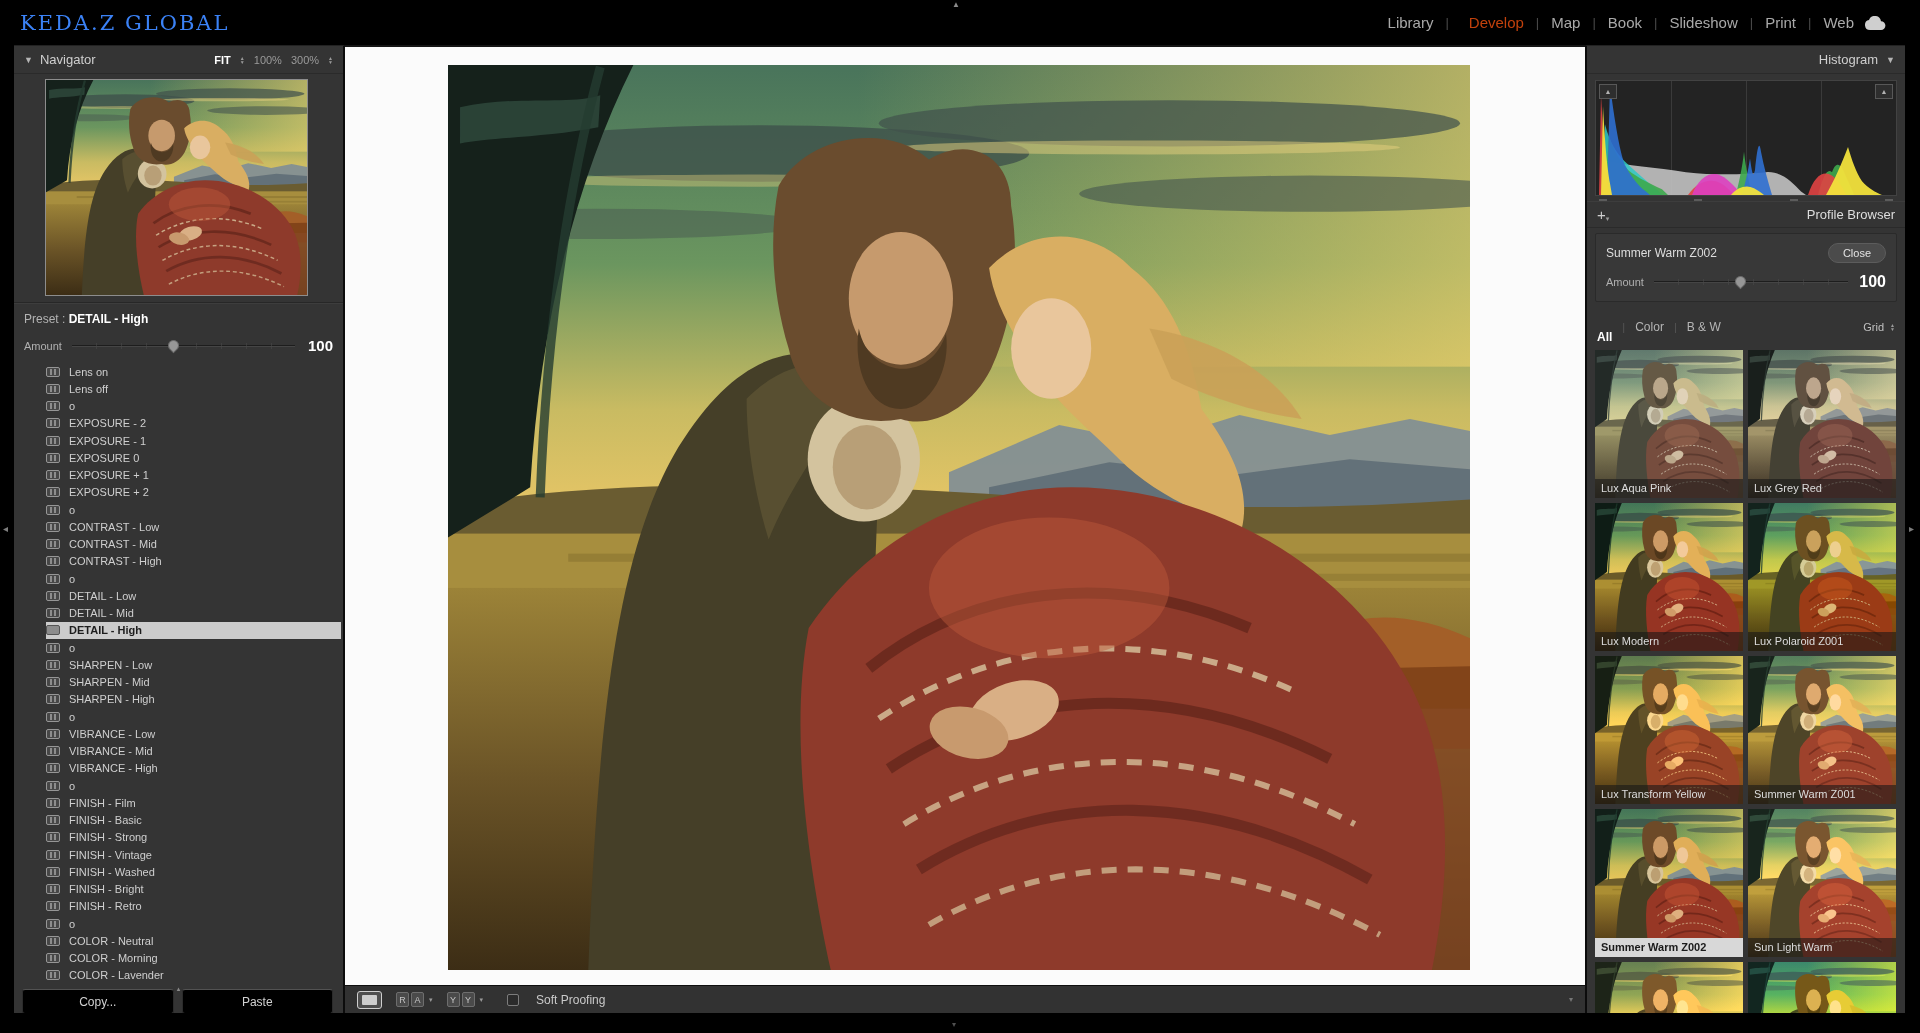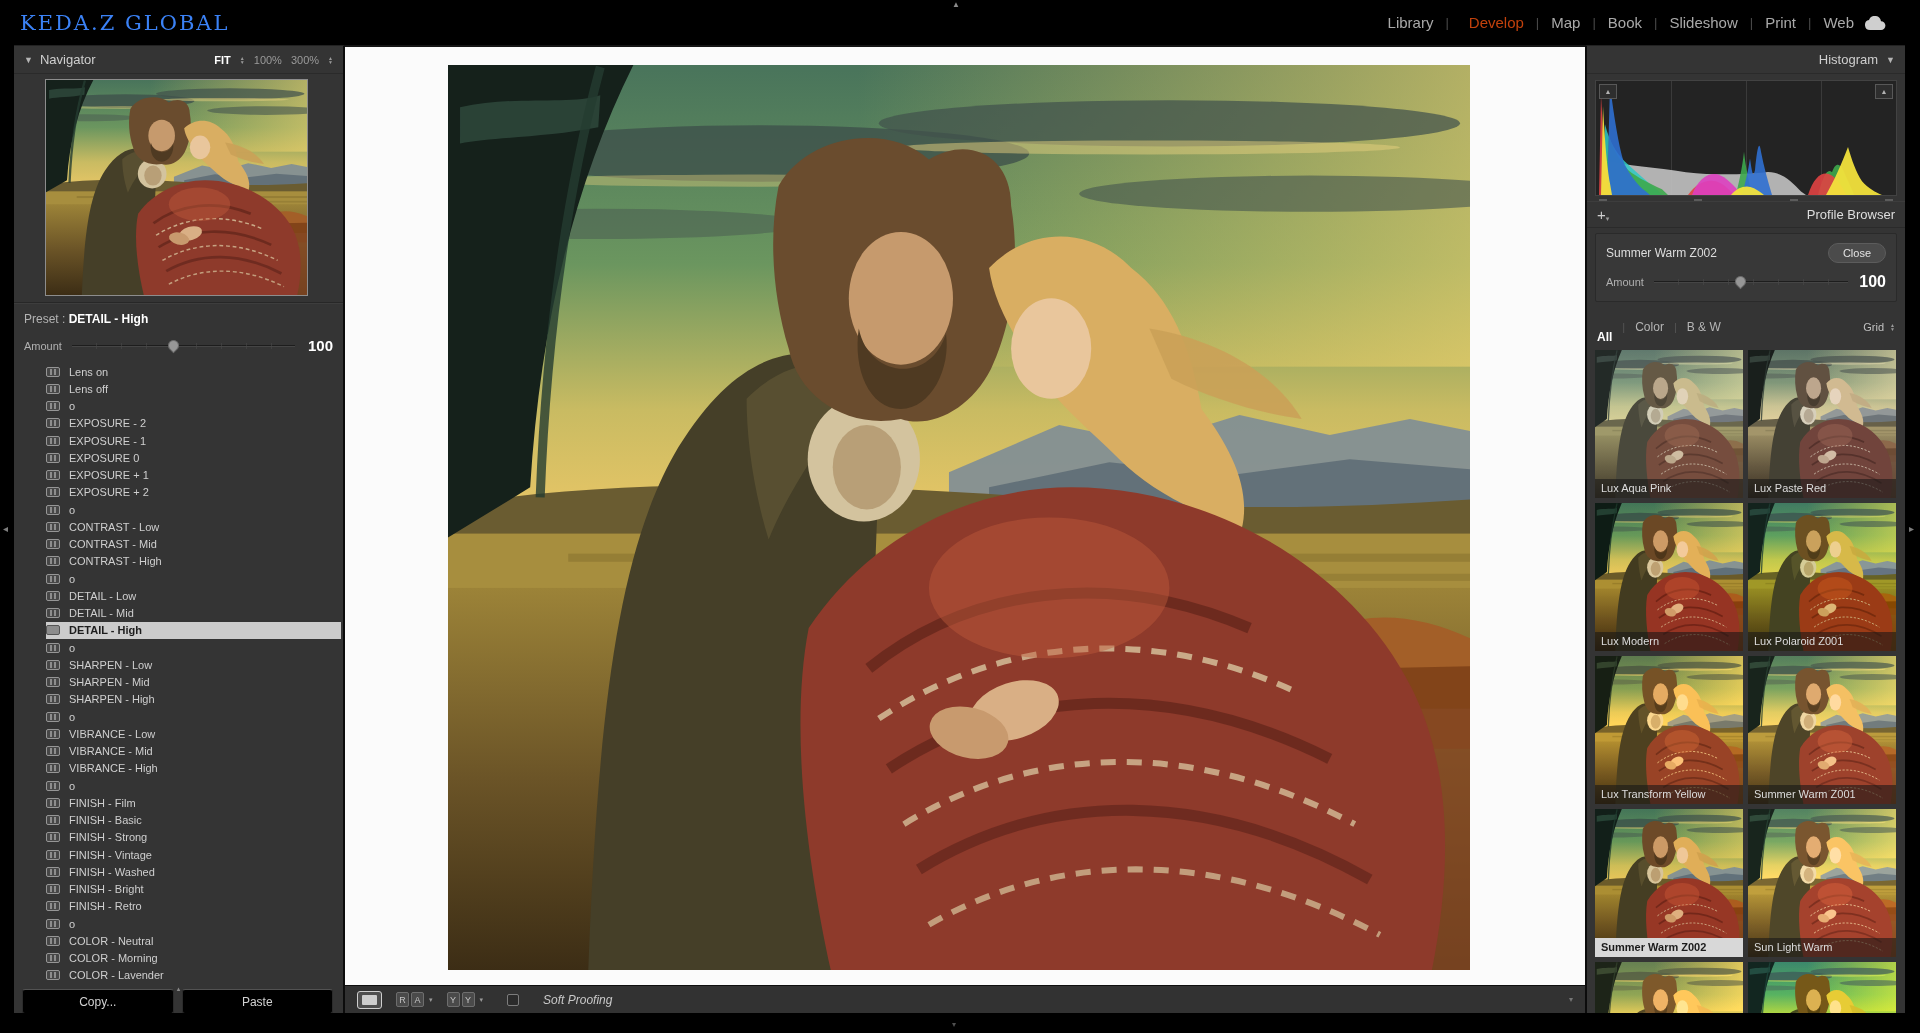--- a/index.html
+++ b/index.html
@@ -64,21 +64,21 @@
   .photo { position:absolute; left:103px; top:18px; width:1022px; height:905px; }
   .photo svg { width:100%; height:100%; display:block; }
   .toolbar { position:absolute; left:0; bottom:0; width:100%; height:28px; background:#323232; border-top:1px solid #0f0f0f;
       display:flex; align-items:center; padding:0 12px; gap:10px; }
   .loupe { width:25px; height:18px; border:1px solid #cfcfcf; border-radius:3px; background:#4e4e4e; display:flex; align-items:center; justify-content:center; }
   .loupe i { display:block; width:15px; height:10px; background:#cdcdcd; border-radius:1px; }
   .vgroup { display:flex; align-items:center; gap:2px; margin-left:4px; }
   .vbox { width:13px; height:15px; background:#4a4a4a; border:1px solid #6e6e6e; border-radius:2px; color:#c3c3c3; font-size:9px;
       display:inline-flex; align-items:center; justify-content:center; }
   .caret { font-size:7px; color:#9a9a9a; margin-left:3px; }
-  .softproof { display:flex; align-items:center; gap:24px; margin-left:14px;font-style:italic; }
+  .softproof { display:flex; align-items:center; gap:17px; margin-left:14px; }
   .checkbox { width:12px; height:12px; background:#2b2b2b; border:1px solid #7c7c7c; border-radius:2px; }
   .softproof span { font-size:12px; color:#c9c9c9; }
   .toolbar .spacer { flex:1; }
   .toolbar-caret { font-size:8px; color:#767676; }
 
   
   .right-panel { position:absolute; left:1585px; top:45px; width:320px; height:976px; background:#343434; border-left:2px solid #0c0c0c; border-top:1px solid #222; overflow:hidden; }
   .hist-header { height:28px; display:flex; align-items:center; justify-content:flex-end; gap:8px; padding:0 10px; border-bottom:1px solid #2a2a2a; }
   .hist-box { position:relative; margin:6px 8px 0 8px; height:116px; background:#232323; border:1px solid #424242; overflow:hidden; }
   .hist-grid { position:absolute; top:0; bottom:0; width:1px; background:#3a3a3a; }
@@ -626,21 +626,21 @@
         <div class="pthumb tone-aqua">
           <svg viewBox="0 0 1020 900" preserveAspectRatio="none" class="art">
             <use href="#photoArt"></use>
           </svg>
           <div class="plab">Lux Aqua Pink</div>
         </div>
         <div class="pthumb tone-grey">
           <svg viewBox="0 0 1020 900" preserveAspectRatio="none" class="art">
             <use href="#photoArt"></use>
           </svg>
-          <div class="plab">Lux Paste Red</div>
+          <div class="plab">Lux Grey Red</div>
         </div>
         <div class="pthumb tone-modern">
           <svg viewBox="0 0 1020 900" preserveAspectRatio="none" class="art">
             <use href="#photoArt"></use>
           </svg>
           <div class="plab">Lux Modern</div>
         </div>
         <div class="pthumb tone-polaroid">
           <svg viewBox="0 0 1020 900" preserveAspectRatio="none" class="art">
             <use href="#photoArt"></use>

